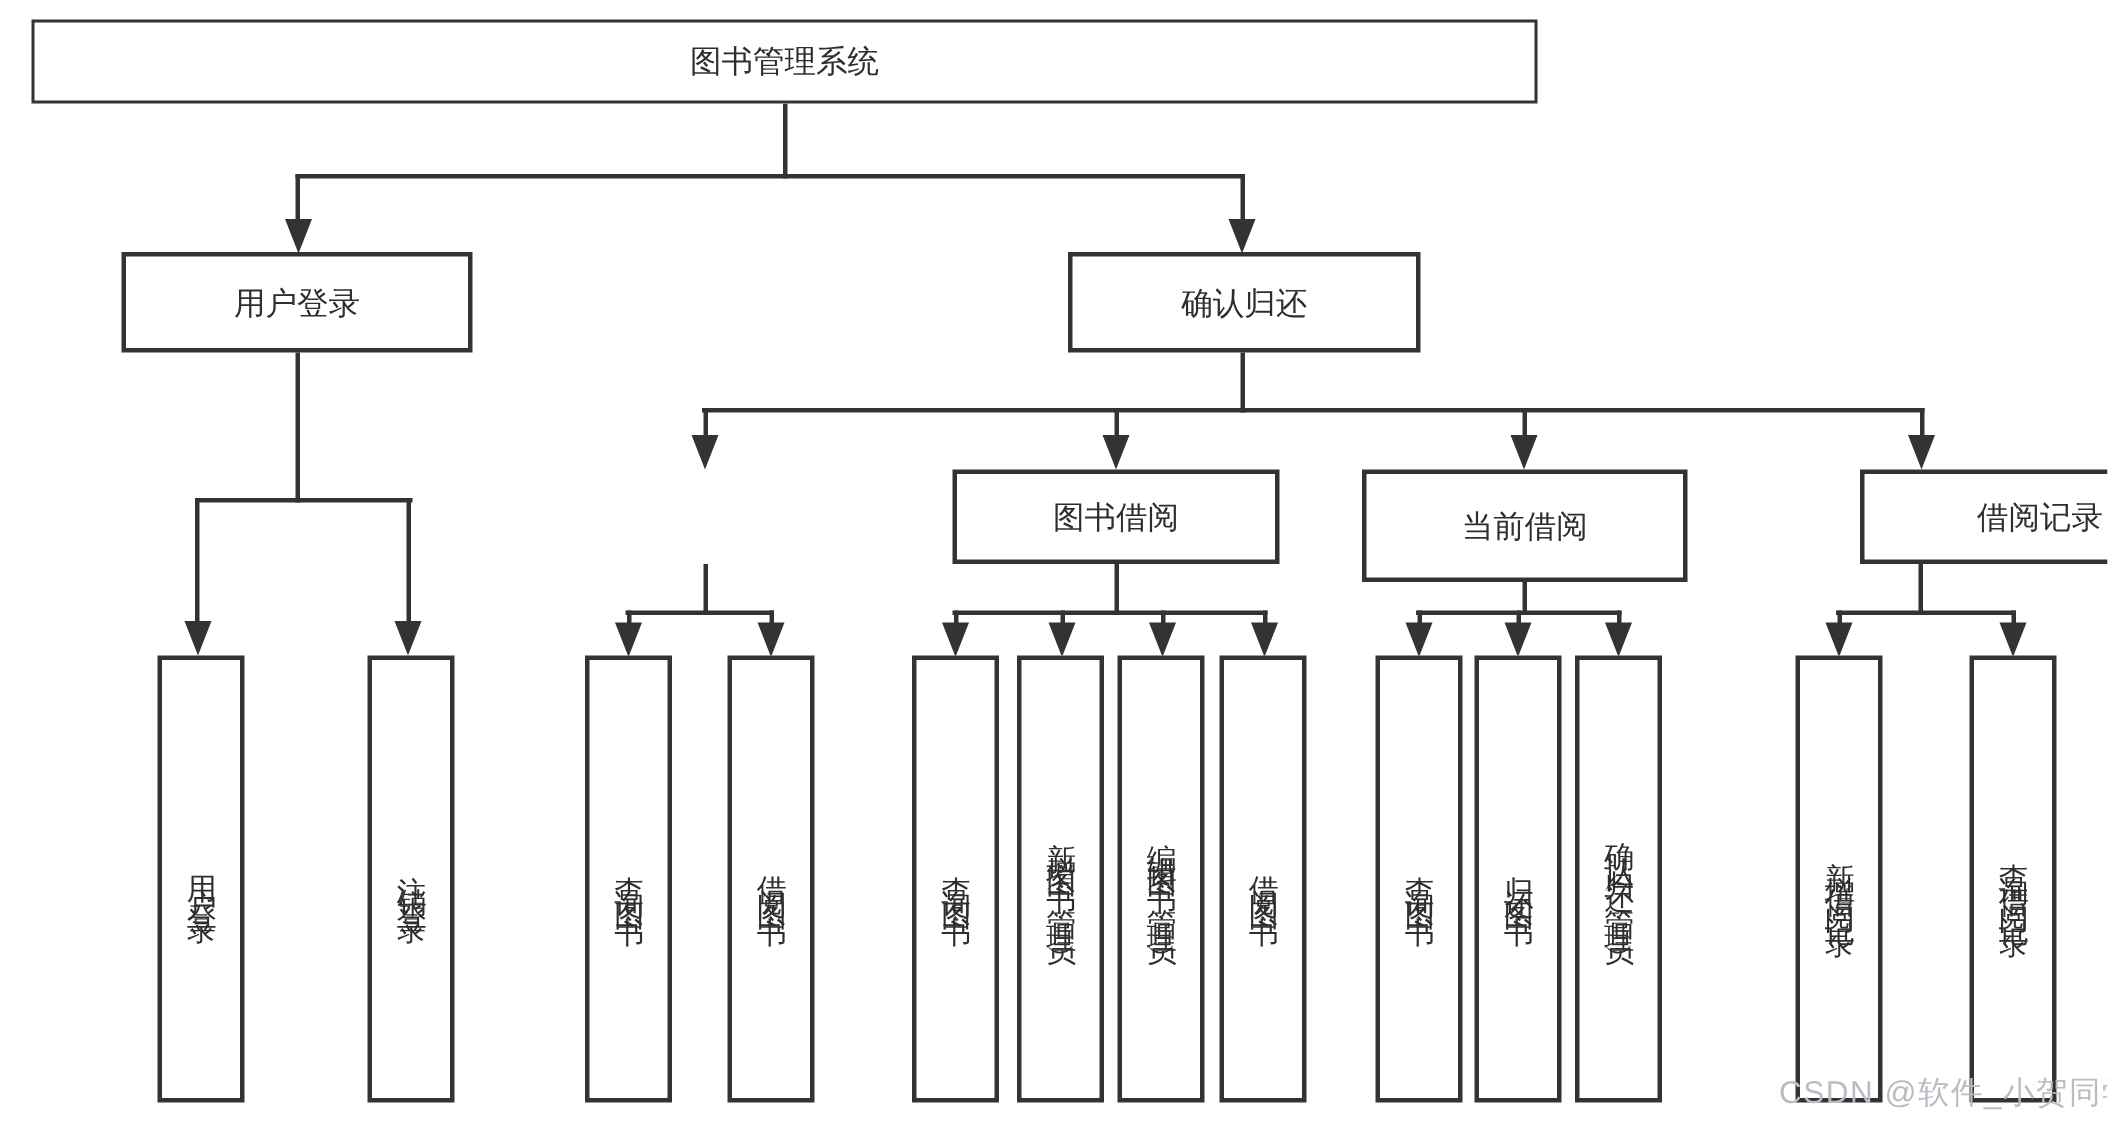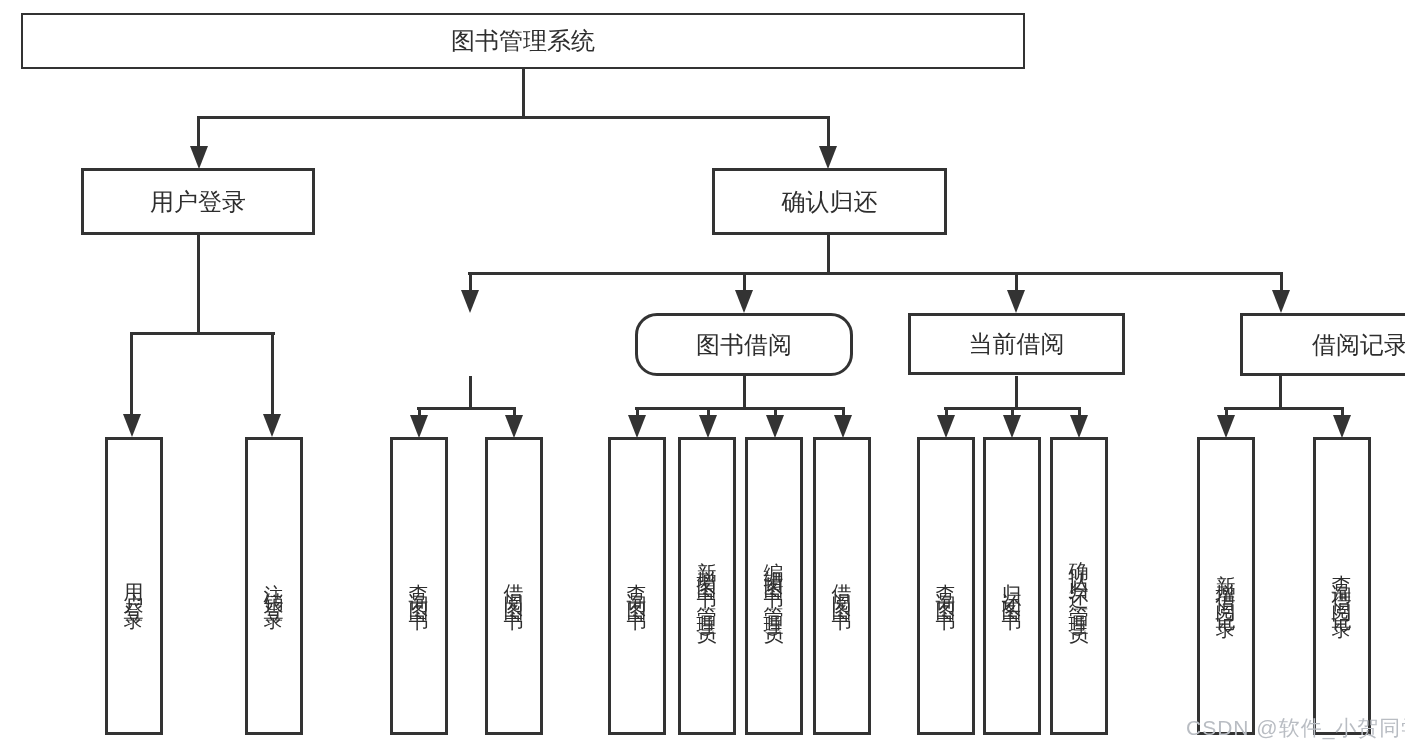--- a/index.html
+++ b/index.html
@@ -3,21 +3,21 @@
 <meta charset="utf-8">
 <style>
   html,body{margin:0;padding:0;background:#ffffff;}
   #canvas{
     position:relative;width:1405px;height:747px;background:#ffffff;
     font-family:"Liberation Sans","DejaVu Sans",sans-serif;overflow:hidden;
   }
   .box{
     position:absolute;background:#ffffff;border:3px solid #333333;
     box-sizing:border-box;display:flex;align-items:center;justify-content:center;
-    font-size:24px;color:#2e2e2e;white-space:nowrap;z-index:2;
+    font-size:21px;color:#2e2e2e;white-space:nowrap;z-index:2;
   }
   .box.toplevel{border-width:2px;}
   .leaf{
     writing-mode:vertical-rl;text-orientation:mixed;
     font-size:20px;letter-spacing:9px;line-height:1;
     padding:6px 0;justify-content:center;
   }
   .vl{position:absolute;width:3px;background:#333333;z-index:1;}
   .hl{position:absolute;height:3px;background:#333333;z-index:1;}
   .arrow{
@@ -64,24 +64,24 @@
   <div class="hl" style="left:468px;top:272px;width:815px;"></div>
   <div class="vl" style="left:469px;top:272px;height:20px;"></div>
   <div class="arrow" style="left:461px;top:290px;"></div>
   <div class="vl" style="left:743px;top:272px;height:20px;"></div>
   <div class="arrow" style="left:735px;top:290px;"></div>
   <div class="vl" style="left:1015px;top:272px;height:20px;"></div>
   <div class="arrow" style="left:1007px;top:290px;"></div>
   <div class="vl" style="left:1280px;top:272px;height:20px;"></div>
   <div class="arrow" style="left:1272px;top:290px;"></div>
 
-  <div class="box" style="left:635px;top:313px;width:218px;height:63px;border-radius:22px;">
+  <div class="box" style="left:635px;top:313px;width:218px;height:63px;">
     <span>图书借阅</span>
   </div>
-  <div class="box" style="left:908px;top:313px;width:217px;height:62px;">
+  <div class="box" style="left:908px;top:313px;width:217px;height:75px;">
     <span>当前借阅</span>
   </div>
   <div class="box" style="left:1240px;top:313px;width:240px;height:63px;">
     <span>借阅记录</span>
   </div>
 
   <div class="vl" style="left:469px;top:376px;height:34px;"></div>
   <div class="hl" style="left:417px;top:407px;width:99px;"></div>
   <div class="vl" style="left:418px;top:407px;height:11px;"></div>
   <div class="arrow" style="left:410px;top:415px;"></div>

